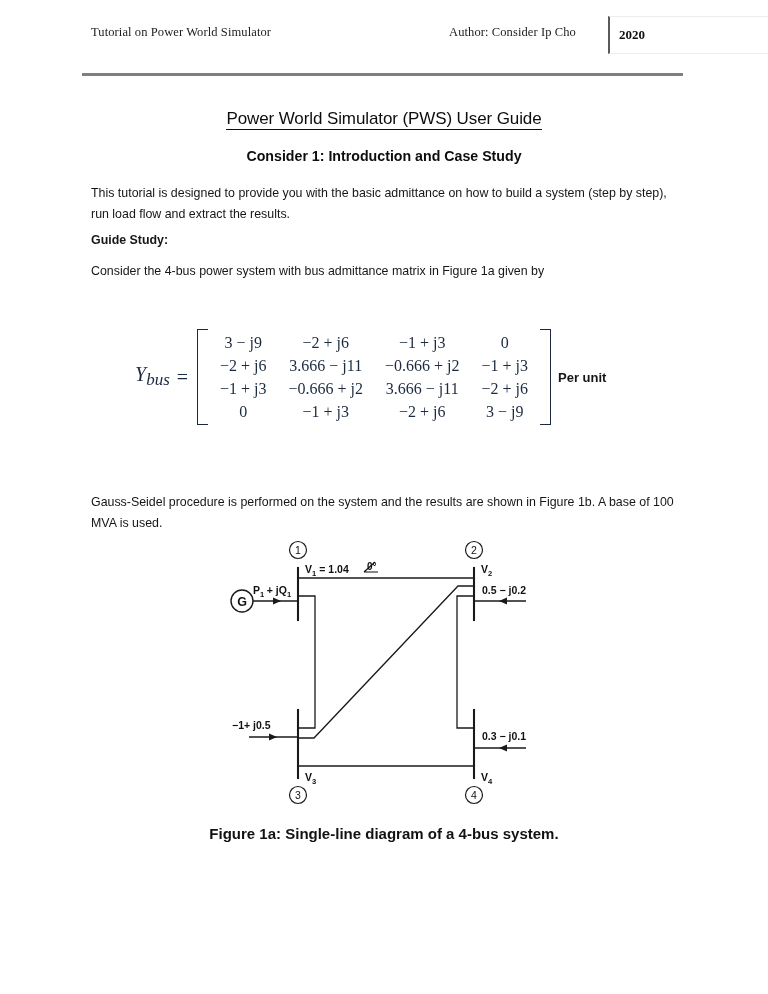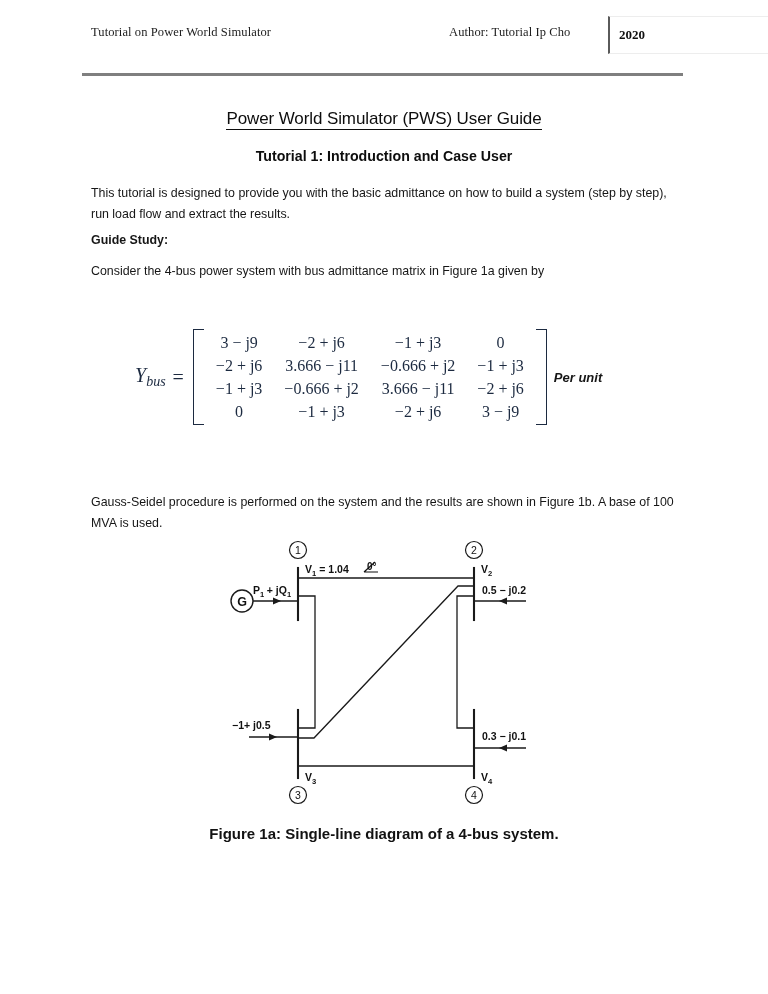--- a/index.html
+++ b/index.html
@@ -131,21 +131,21 @@
     color: #1c2a40;
   }
   .eq-lhs {
     font-family: "Liberation Serif", serif;
     font-style: italic;
     font-size: 20px;
     margin-left: 44px;
     white-space: nowrap;
   }
   .eq-lhs .sub {
-    font-size: 14px;
+    font-size: 17px;
     vertical-align: -0.25em;
     font-style: italic;
   }
   .eq-eq {
     font-family: "Liberation Serif", serif;
     font-size: 20px;
     margin: 0 9px 0 7px;
   }
   .matrix {
     position: relative;
@@ -173,21 +173,20 @@
     line-height: 23px;
     white-space: nowrap;
   }
   .eq-units {
     font-family: "Liberation Sans", sans-serif;
     font-size: 13px;
     font-weight: 600;
     color: #161616;
     margin-left: 7px;
     align-self: center;
-    font-style: italic;
   }
 
   
   .figure-wrap {
     position: absolute;
     left: 215px;
     top: 538px;
     width: 340px;
     height: 275px;
   }
@@ -202,32 +201,32 @@
     font-weight: bold;
     color: #121212;
   }
 </style>
 </head>
 <body>
 
 <div class="page-header">
   <div class="hdr-row">
     <div class="hdr-left">Tutorial on Power World Simulator</div>
-    <div class="hdr-author">Author: Tutorial Ip Cho</div>
+    <div class="hdr-author">Author: Consider Ip Cho</div>
     <div class="hdr-year-cell">
       <div class="hdr-year">2020</div>
     </div>
   </div>
 </div>
 <div class="hdr-rule"></div>
 
 <div class="doc-title">
   <span>Power World Simulator (PWS) User Guide</span>
 </div>
-<div class="doc-subtitle">Tutorial 1: Introduction and Case User</div>
+<div class="doc-subtitle">Consider 1: Introduction and Case Study</div>
 
 <div class="para intro">This tutorial is designed to provide you with the basic admittance on how to build a system (step by step), run load flow and extract the results.</div>
 
 <div class="para case">Guide Study:</div>
 
 <div class="para consider">Consider the 4-bus power system with bus admittance matrix in Figure 1a given by</div>
 
 <div class="eq-block">
   <div class="eq-lhs">
     <span>Y</span><span class="sub">bus</span>

